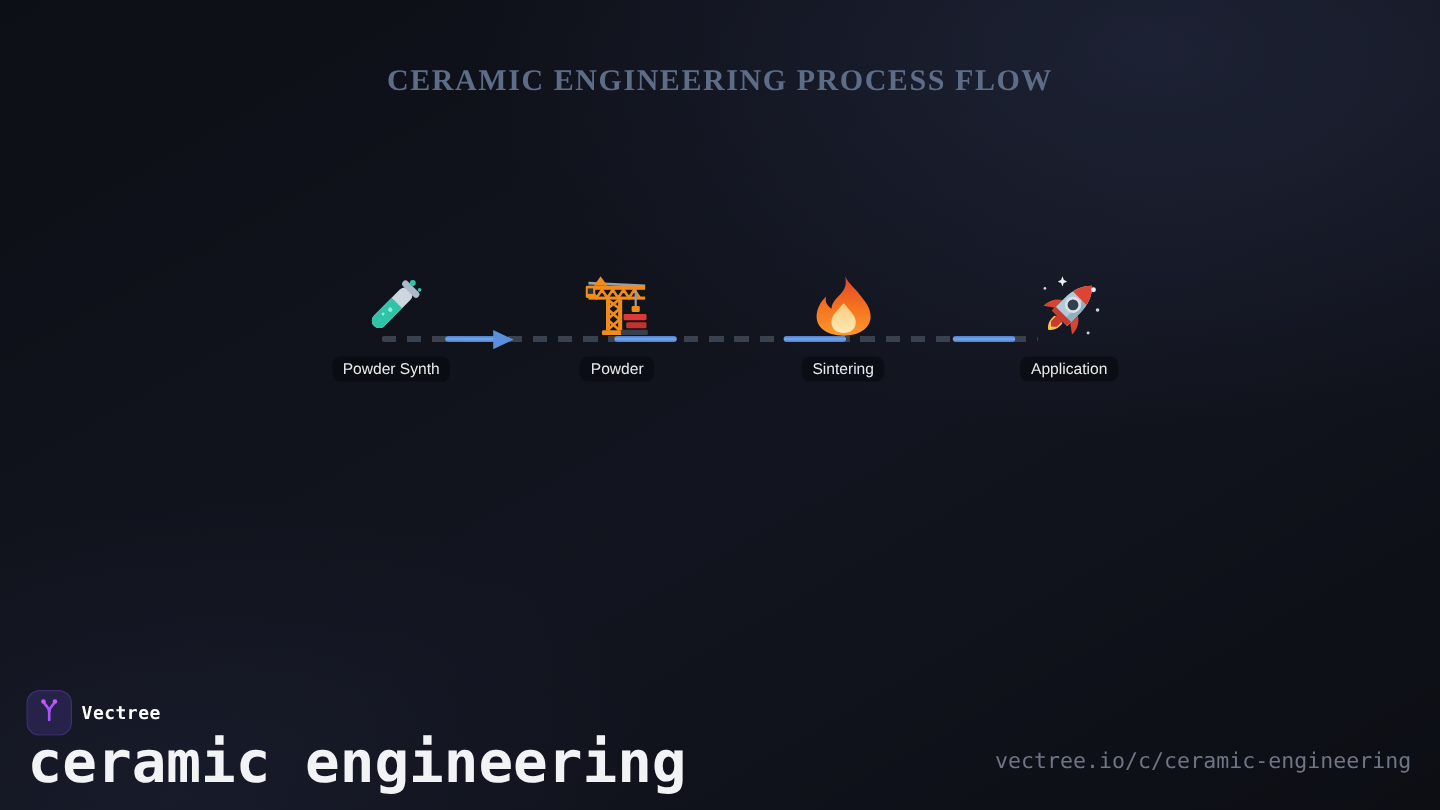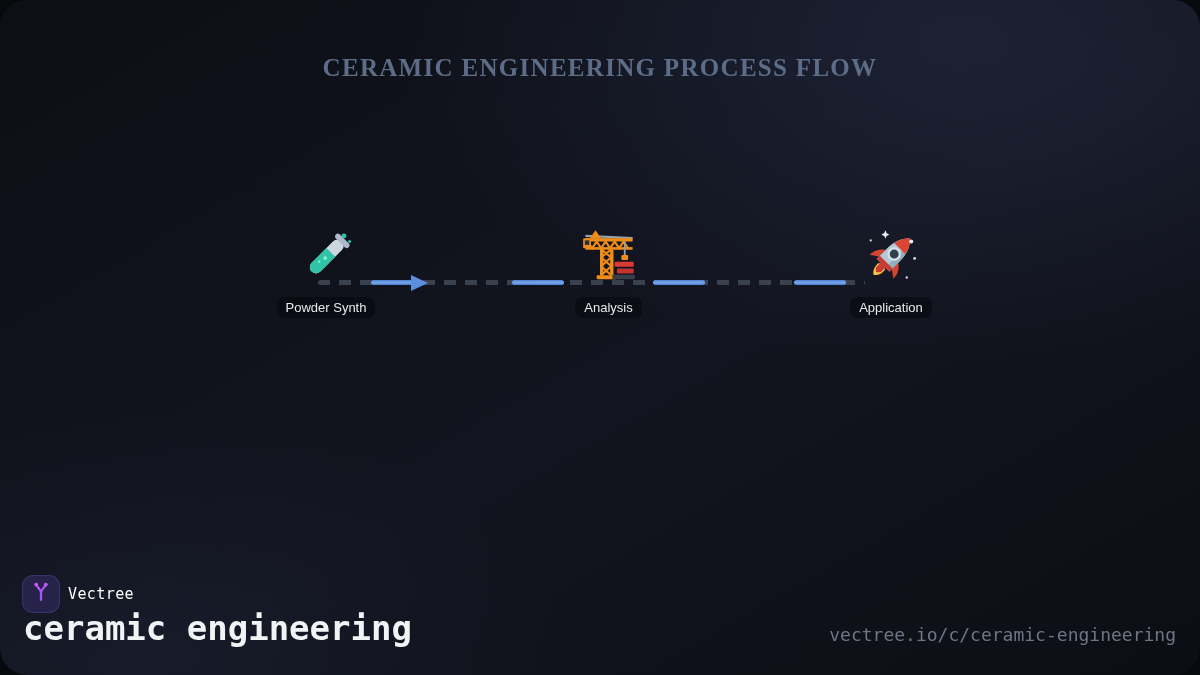--- a/index.html
+++ b/index.html
@@ -3,21 +3,20 @@
 <meta charset="utf-8">
 <style>
   html,body{margin:0;padding:0;background:#08090d;}
   .canvas{
     position:relative;width:1200px;height:675px;overflow:hidden;
     font-family:"Liberation Sans",sans-serif;
     background:
       radial-gradient(900px 520px at 80% 6%, rgba(38,44,70,.55), transparent 62%),
       radial-gradient(700px 420px at 12% 98%, rgba(30,34,54,.45), transparent 60%),
       linear-gradient(150deg,#0d0f16 0%,#12151f 55%,#0c0e14 100%);
-    border-radius: 27px;
   }
   
   .main-title{
     position:absolute;top:54px;left:0;width:100%;
     text-align:center;margin:0;
     font-family:"Liberation Serif",serif;font-weight:bold;
     font-size:25px;letter-spacing:1.3px;
     color:var(--title-text,#5d6c87);
   }
   
@@ -49,27 +48,27 @@
     white-space:nowrap;
   }
   
   .logo-badge{
     position:absolute;left:22px;top:575px;width:38px;height:38px;border-radius:11px;
     background:var(--logo-bg,#27224a);display:flex;align-items:center;justify-content:center;
     box-shadow:0 0 0 1px rgba(130,90,220,.25) inset;cursor:pointer;
   }
   .brand-name{
     position:absolute;left:68px;top:585px;
-    font-family:"DejaVu Sans Mono",monospace;font-weight:normal;
+    font-family:"DejaVu Sans Mono",monospace;font-weight:bold;
     font-size:15px;letter-spacing:.4px;color:#ffffff;
   }
   .collection-title{
     position:absolute;left:23px;top:609px;margin:0;
     font-family:"DejaVu Sans Mono",monospace;font-weight:bold;
-    font-size:34px;line-height:1.15;color:var(--footer-title,#f2f3f5);
+    font-size:48px;line-height:1.15;color:var(--footer-title,#f2f3f5);
     white-space:nowrap;
   }
   .card-url{
     position:absolute;right:24px;top:624px;
     font-family:"DejaVu Sans Mono",monospace;font-size:18px;
     color:var(--url-text,#6e7584);text-decoration:none;cursor:pointer;
   }
 </style>
 </head>
 <body>
@@ -120,23 +119,43 @@
             <path d="M16 19h3v23h-3zM25 19h3v23h-3z" fill="#f08c1a"></path>
             <path d="M17 19l9 7M26 19l-9 7M17 26l9 8M26 26l-9 8M17 34l9 8M26 34l-9 8" stroke="#f08c1a" stroke-width="2"></path>
             <rect x="13" y="42" width="18" height="3.5" rx="1" fill="#f08c1a"></rect>
             <line x1="38" y1="12" x2="38" y2="24" stroke="#98a0ab" stroke-width="1.6"></line>
             <rect x="35" y="24" width="6" height="4.5" rx="1" fill="#f08c1a"></rect>
             <rect x="29" y="30" width="17" height="4.5" rx="1" fill="#dd3a35"></rect>
             <rect x="31" y="36" width="15" height="4.5" rx="1" fill="#c5332e"></rect>
             <rect x="27" y="41.5" width="20" height="4" rx="1" fill="#39404c"></rect>
           </svg>
         </span>
-        <span class="step-label">Analysis</span>
-      </div>
-
+        <span class="step-label">Powder</span>
+      </div>
+
+      <div class="step">
+        <span class="icon">
+          <svg viewBox="0 0 48 48">
+            <defs>
+              <linearGradient id="fireOuter" x1="0" y1="0" x2="0" y2="1">
+                <stop offset="0" stop-color="#e0452a"></stop>
+                <stop offset="0.5" stop-color="#f4711f"></stop>
+                <stop offset="1" stop-color="#fb9a31"></stop>
+              </linearGradient>
+              <linearGradient id="fireInner" x1="0" y1="0" x2="0" y2="1">
+                <stop offset="0" stop-color="#fcc97c"></stop>
+                <stop offset="1" stop-color="#fdeab4"></stop>
+              </linearGradient>
+            </defs>
+            <path fill="url(#fireOuter)" d="M25 2c2 7-1 11-5 15-3 3-5 6-5 9-3-2-5-5-4-9-5 5-7 10-7 15 0 8 8 14 20 14s20-6 20-14c0-6-3-10-7-15-4-6-9-9-12-15z"></path>
+            <path fill="url(#fireInner)" d="M24 22c-5 6-9 9-9 14 0 5 4 8 9 8s9-3 9-8c0-5-4-8-9-14z"></path>
+          </svg>
+        </span>
+        <span class="step-label">Sintering</span>
+      </div>
 
 
       <div class="step">
         <span class="icon">
           <svg viewBox="0 0 48 48">
             <g transform="rotate(45 24 26)">
               <path d="M20 37c-1 5 1 9 4 11 3-2 5-6 4-11z" fill="#f5c242"></path>
               <path d="M22 37c0 4 1 7 2 9 1-2 2-5 2-9z" fill="#fdeaa8"></path>
               <path d="M16 25c-5 3-7 8-7 13l7-5z" fill="#d6452f"></path>
               <path d="M32 25c5 3 7 8 7 13l-7-5z" fill="#d6452f"></path>

